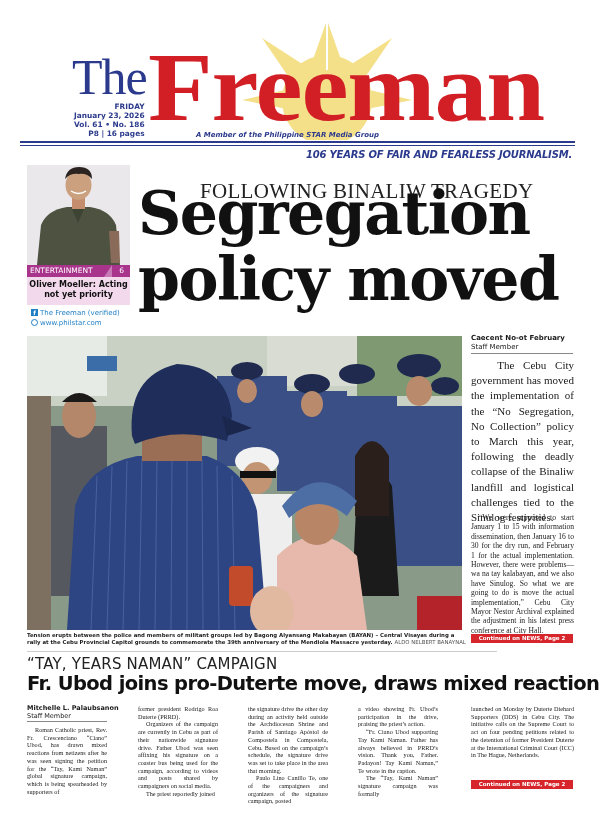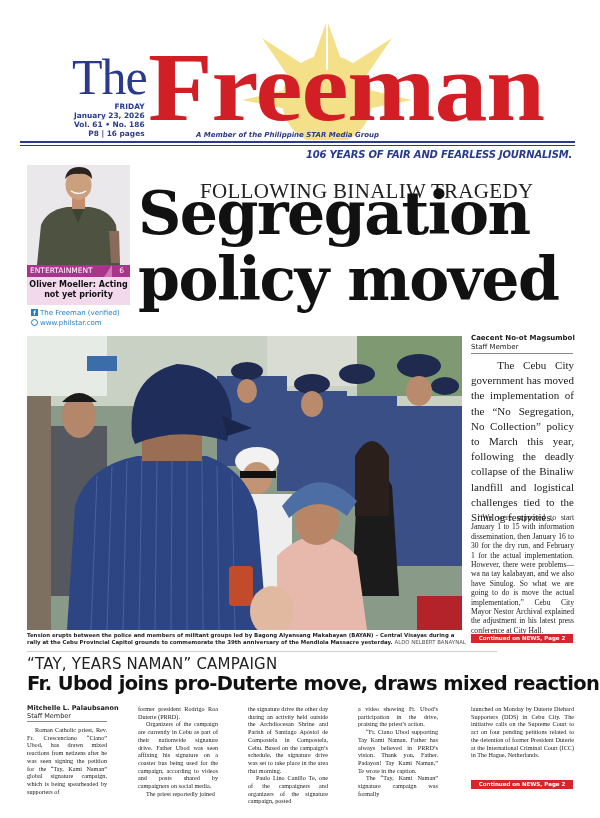--- a/index.html
+++ b/index.html
@@ -192,21 +192,21 @@
     <ellipse cx="245" cy="275" rx="22" ry="25" fill="#e1b9a0"></ellipse>
     <rect x="390" y="260" width="45" height="34" fill="#b4222a"></rect>
   </svg>
 </div>
 <div class="caption">
   <span>Tension erupts between the police and members of militant groups led by Bagong Alyansang Makabayan (BAYAN) – Central Visayas during a rally at the Cebu Provincial Capitol grounds to commemorate the 39th anniversary of the Mendiola Massacre yesterday.</span>
   <span class="credit">ALDO NELBERT BANAYNAL</span>
 </div>
 
 <div class="byline">
-  <b>Caecent No-ot Magsumbol</b>
+  <b>Caecent No-ot February</b>
   <span>Staff Member</span>
 </div>
 <div class="byline-rule"></div>
 <div class="lead">&nbsp;&nbsp;&nbsp;<span>The Cebu City government has moved the implementation of the “No Segregation, No Collection” policy to March this year, following the deadly collapse of the Binaliw landfill and logistical challenges tied to the Sinulog festivities.</span></div>
 <div class="body2">“We were supposed to start January 1 to 15 with information dissemination, then January 16 to 30 for the dry run, and February 1 for the actual implementation. However, there were problems—wa na tay kalabayan, and we also have Sinulog. So what we are going to do is move the actual implementation,” Cebu City Mayor Nestor Archival explained the adjustment in his latest press conference at City Hall.</div>
 <div class="cont-btn cont1">Continued on NEWS, Page 2</div>
 
 <div class="divider"></div>
 
 <div class="kicker2">“TAY, YEARS NAMAN” CAMPAIGN</div>

